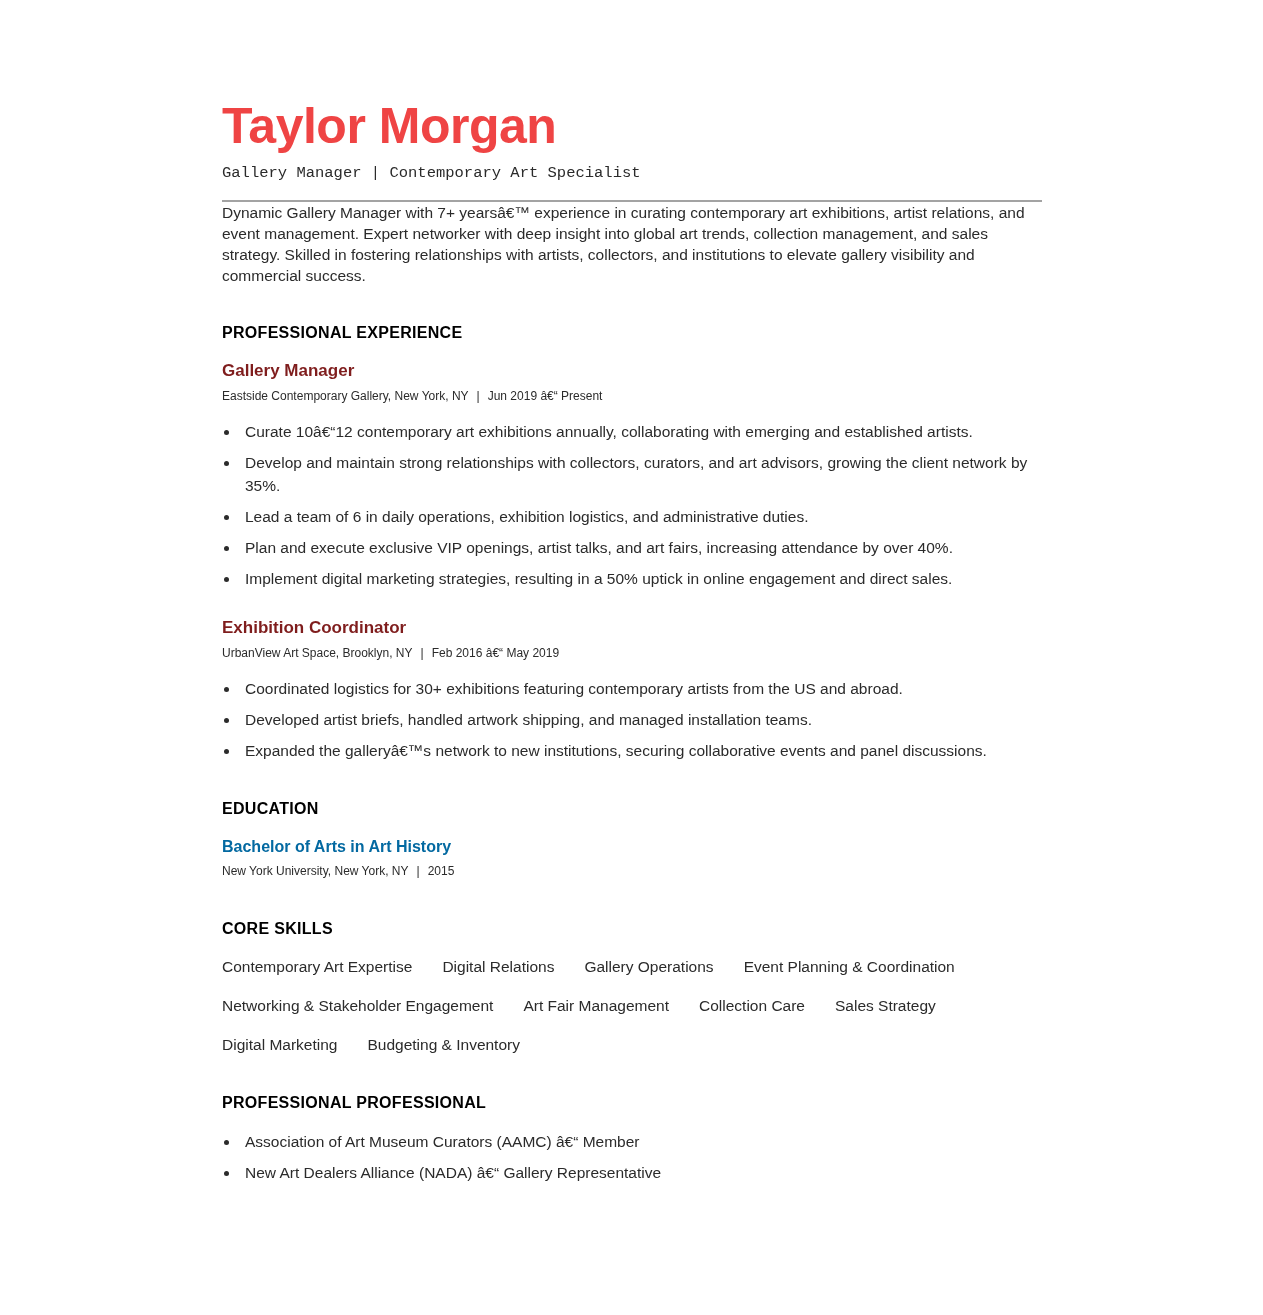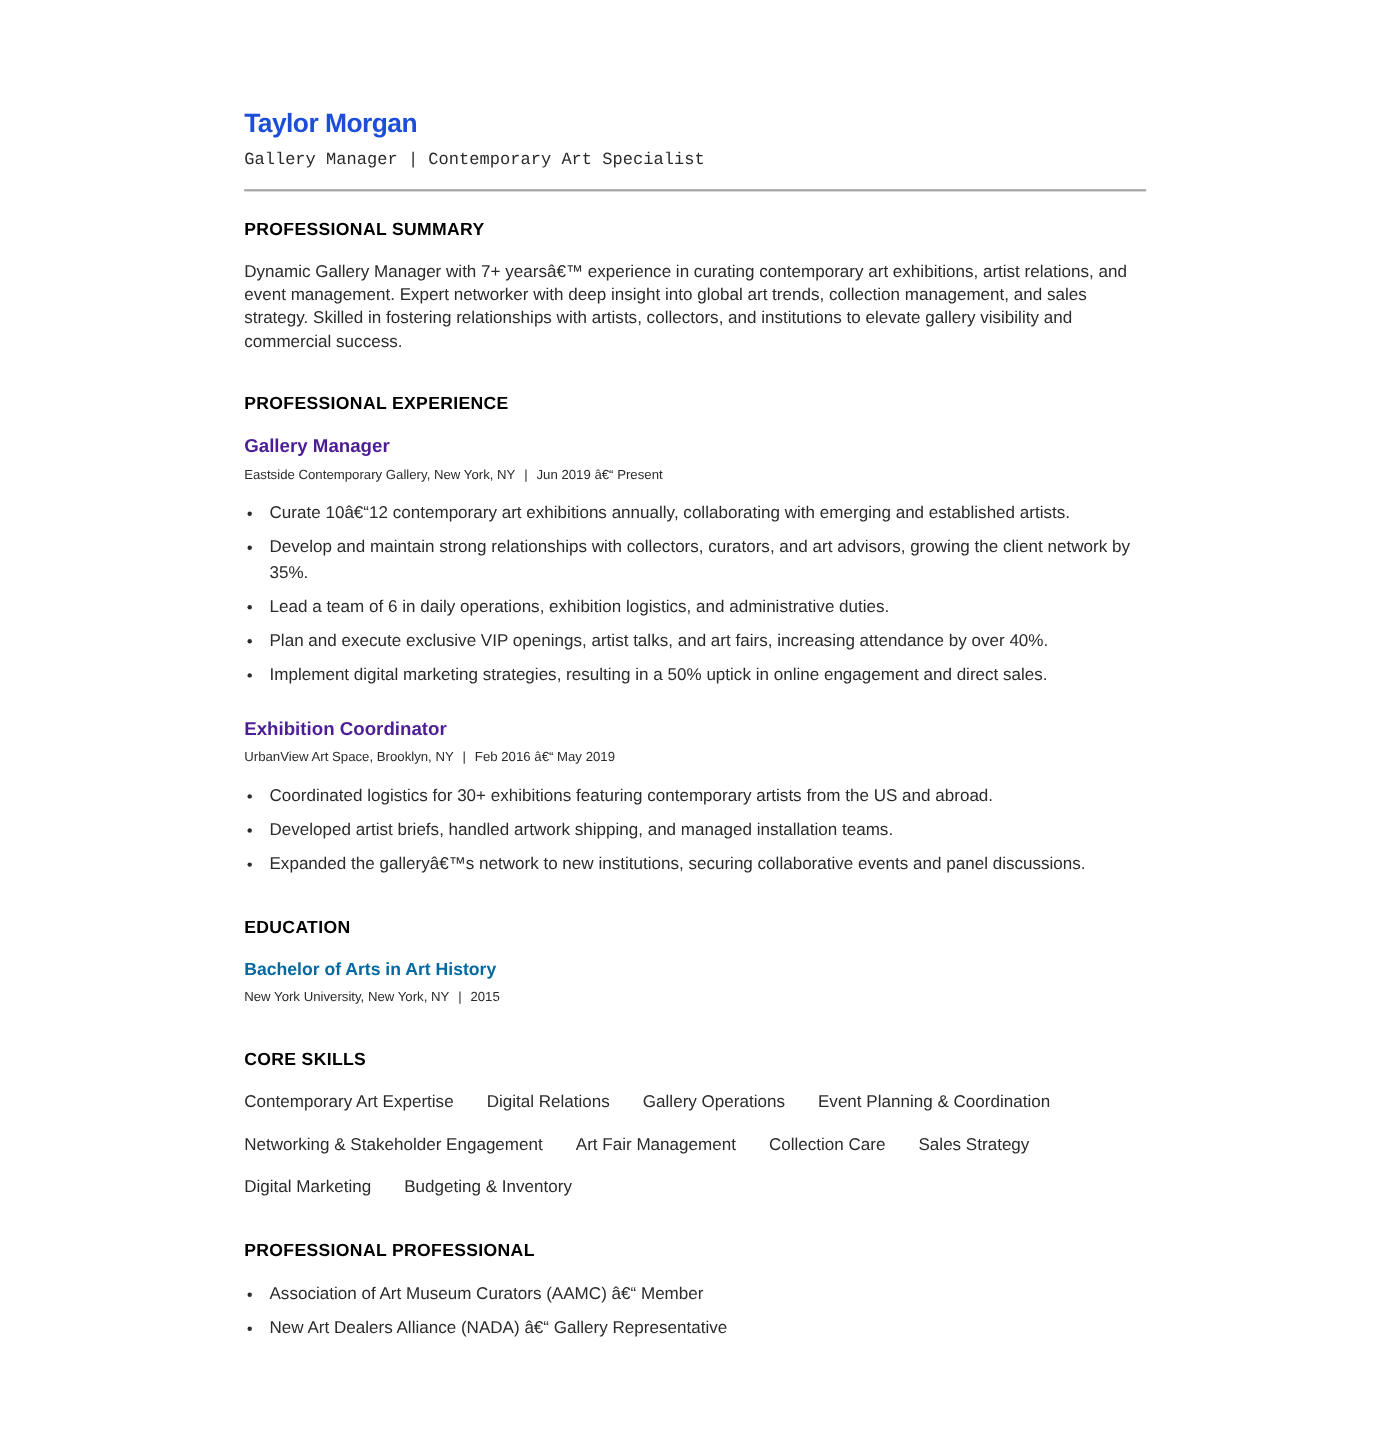--- a/index.html
+++ b/index.html
@@ -15,24 +15,24 @@
   .page {
     width: 820px;
     margin: 0 0 0 222px;
     padding-top: 100px;
     padding-bottom: 120px;
   }
 
   
   h1.name {
     margin: 0 0 10px 0;
-    font-size: 24px;
+    font-size: 50px;
     line-height: 1.05;
     font-weight: 700;
-    color: #1d4ed8;
+    color: #ef4444;
     letter-spacing: -0.5px;
   }
   p.subtitle {
     margin: 0 0 16px 0;
     font-size: 15.5px;
     line-height: 21px;
     font-family: Liberation Mono, monospace;
   }
   p.contact {
     margin: 0 0 13px 0;
@@ -60,21 +60,21 @@
     margin: 0;
     font-size: 15.5px;
     line-height: 21px;
   }
 
   
   .job h3.job-title {
     margin: 18px 0 4px 0;
     font-size: 17px;
     font-weight: 700;
-    color: #4c1d95;
+    color: #7f1d1d;
     line-height: 22px;
   }
   .job + .job h3.job-title { margin-top: 27px; }
   p.meta {
     margin: 0;
     font-size: 12px;
     line-height: 21px;
   }
   ul.bullets {
     margin: 13px 0 0 0;
@@ -113,21 +113,20 @@
 
 <div class="page">
 
   <header>
     <h1 class="name">Taylor Morgan</h1>
     <p class="subtitle">Gallery Manager | Contemporary Art Specialist</p>
     <hr class="rule">
   </header>
 
   <section class="summary">
-    <h2 class="section-heading">PROFESSIONAL SUMMARY</h2>
     <p class="body-text">Dynamic Gallery Manager with 7+ yearsâ€™ experience in curating contemporary art exhibitions, artist relations, and event management. Expert networker with deep insight into global art trends, collection management, and sales strategy. Skilled in fostering relationships with artists, collectors, and institutions to elevate gallery visibility and commercial success.</p>
   </section>
 
   <section>
     <h2 class="section-heading">PROFESSIONAL EXPERIENCE</h2>
 
     <div class="job">
       <h3 class="job-title">Gallery Manager</h3>
       <p class="meta">
         <span>Eastside Contemporary Gallery, New York, NY</span><span class="sep">|</span><span>Jun 2019 â€“ Present</span>

